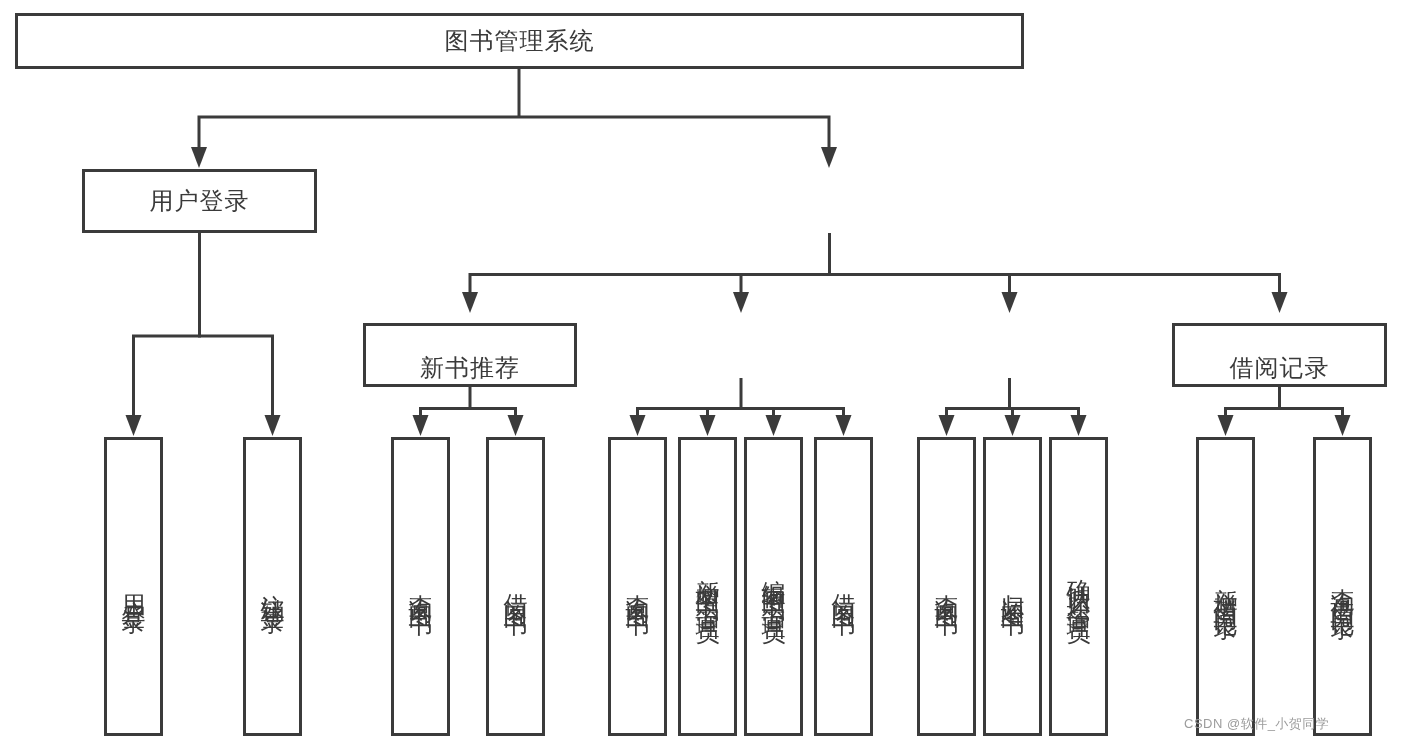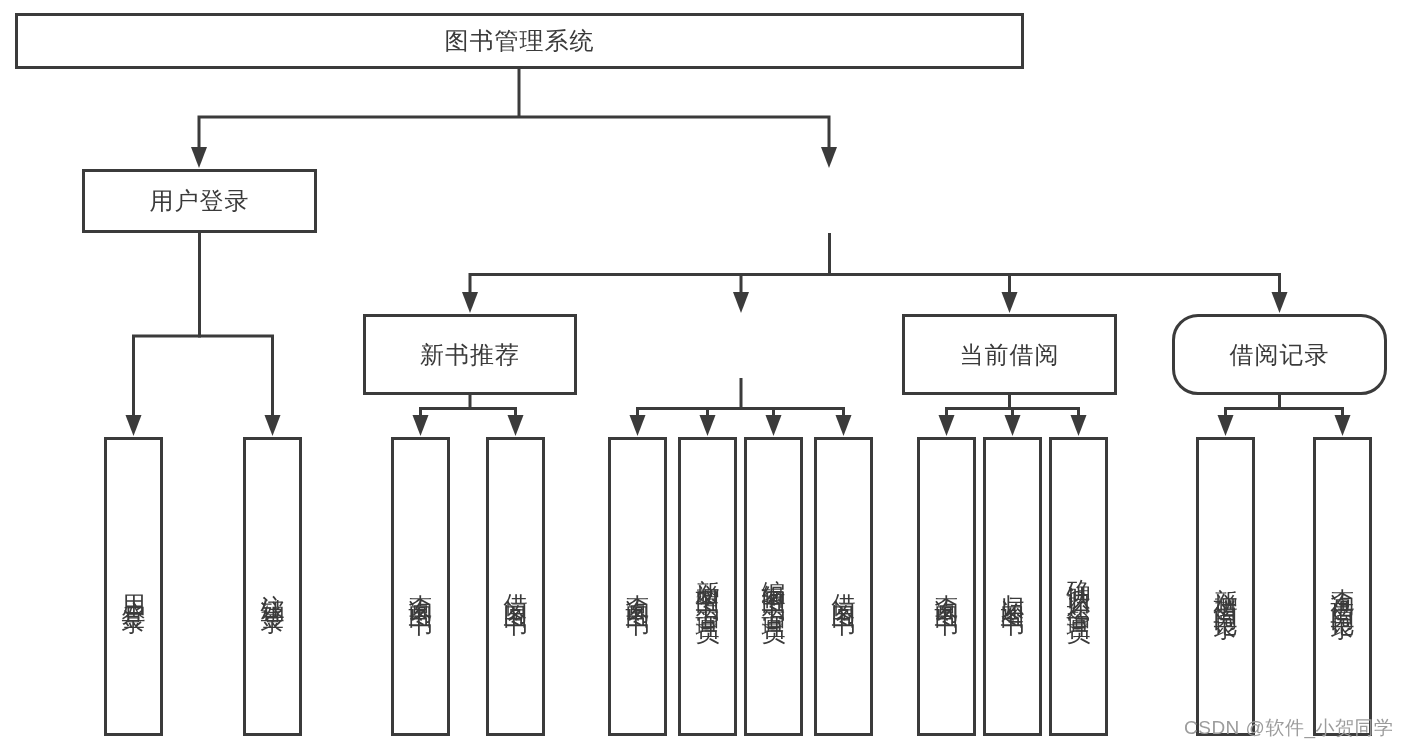--- a/index.html
+++ b/index.html
@@ -34,25 +34,25 @@
     font-size: 24px;
     letter-spacing: 1px;
     color: #3a3a3a;
   }
   
   .node.root   { left: 15px;   top: 13px;  width: 1009px; height: 56px; }
   
   .node.l2a    { left: 82px;   top: 169px; width: 235px;  height: 64px; }
   .node.l2b    { left: 712px;  top: 169px; width: 235px;  height: 64px; }
   
-  .node.l3     { top: 314px; height: 81px; }
+  .node.l3     { top: 323px; height: 64px; align-items: flex-end; }
   .node.l3a    { left: 363px;  width: 214px; }
   .node.l3b    { left: 634px;  width: 214px; }
   .node.l3c    { left: 902px;  width: 215px; }
-  .node.l3d    { left: 1172px; width: 215px; border-radius: 26px; }
+  .node.l3d    { left: 1172px; width: 215px; }
   
   .node.leaf   { top: 437px; height: 299px; width: 59px; }
   .leaf .vtext {
     writing-mode: vertical-rl;
     text-orientation: mixed;
     font-size: 24px;
     letter-spacing: 6px;
     line-height: 1;
     white-space: nowrap;
   }
@@ -67,21 +67,21 @@
   .leaf.c9  { left: 917px;  }
   .leaf.c10 { left: 983px;  }
   .leaf.c11 { left: 1049px; }
   .leaf.c12 { left: 1196px; }
   .leaf.c13 { left: 1313px; }
   .watermark {
     position: absolute;
     left: 1184px;
     top: 715px;
     z-index: 5;
-    font-size: 19px;
+    font-size: 13px;
     color: #9c9c9c;
     letter-spacing: 0.5px;
     white-space: nowrap;
   }
 </style>
 </head>
 <body>
 
 <div class="canvas">
 
@@ -136,23 +136,20 @@
     <span>图书管理系统</span>
   </div>
 
   <div class="node l2a">
     <span>用户登录</span>
   </div>
 
   <div class="node l3 l3a">
     <span>新书推荐</span>
   </div>
-  <div class="node l3 l3c">
-    <span>当前借阅</span>
-  </div>
   <div class="node l3 l3d">
     <span>借阅记录</span>
   </div>
 
   <div class="node leaf c1">
     <span class="vtext">用户登录</span>
   </div>
   <div class="node leaf c2">
     <span class="vtext">注销登录</span>
   </div>

